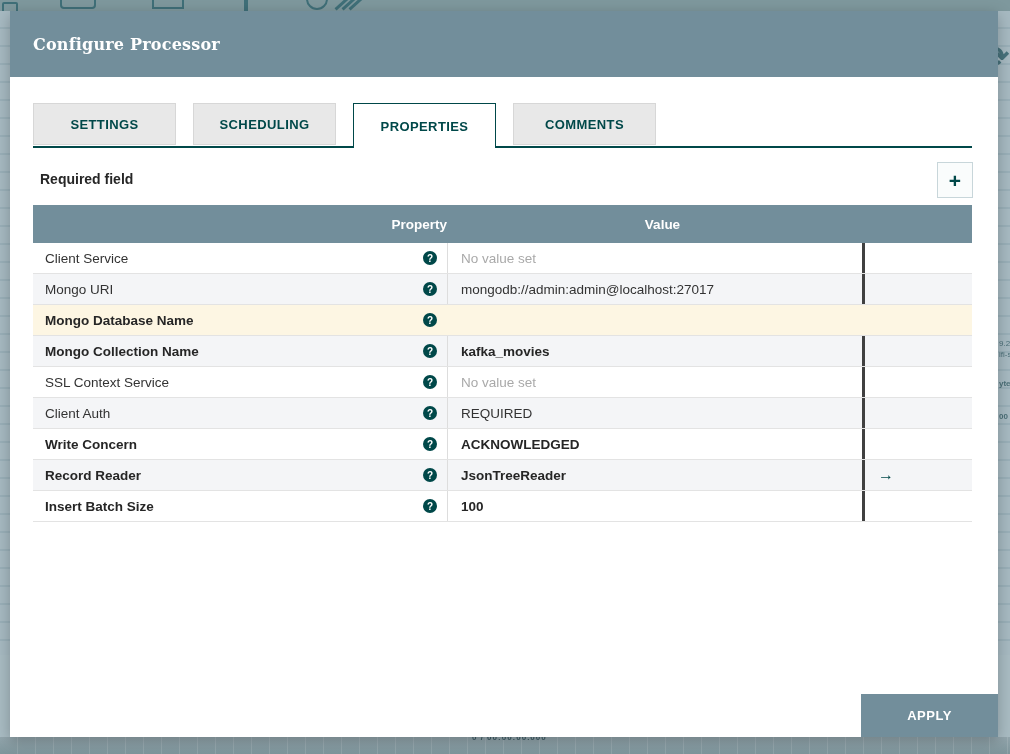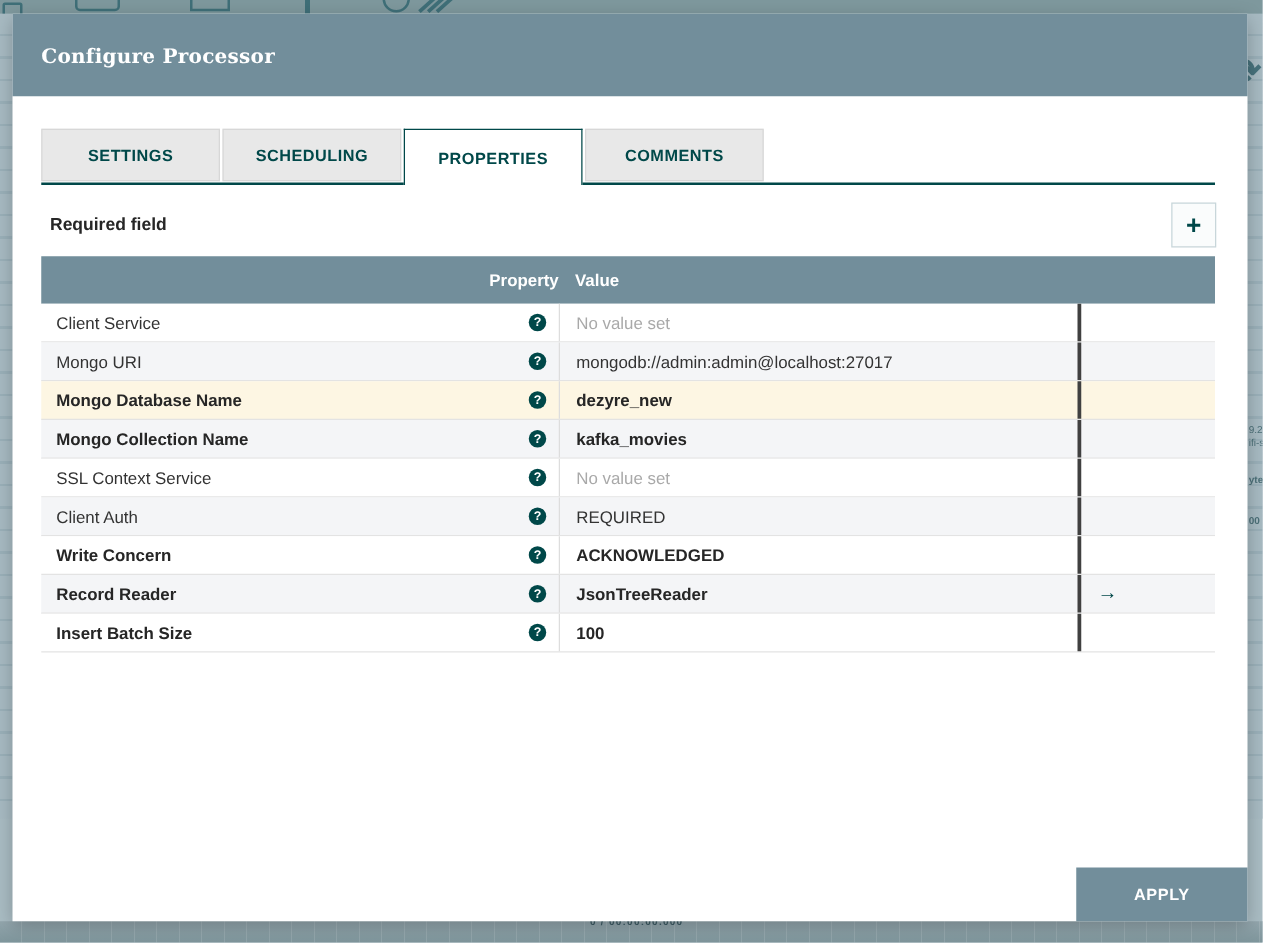--- a/index.html
+++ b/index.html
@@ -56,21 +56,21 @@
     height:66px; background:#728e9b; display:flex; align-items:center;
     padding-left:23px;
   }
   .dialog-title {
     font-family:"DejaVu Serif", serif; font-weight:bold;
     font-size:16px; color:#ffffff; letter-spacing:0.2px;text-align:right;
   }
 
   
   .tabs-wrap { position:absolute; left:23px; top:92px; width:939px; }
-  .tabs { display:flex; align-items:flex-start; height:43px; }
+  .tabs { display:flex; align-items:flex-start; height:43px;gap:15px; }
   .tab {
     width:143px; height:42px; margin-right:2px; background:#e8e8e8;
     border:1px solid #d7d7d7; display:flex; align-items:center; justify-content:center;
     font-size:13px; font-weight:bold; color:#004849; letter-spacing:0.4px;
     cursor:pointer; position:relative;
   }
   .tab.active {
     background:#ffffff; border:1px solid #004849; border-bottom:none;
     height:45px; z-index:2;
   }
@@ -87,21 +87,21 @@
     cursor:pointer; line-height:1;
   }
 
   
   .prop-table { position:absolute; left:23px; top:194px; width:939px; font-size:13.5px; }
   .thead {
     display:grid; grid-template-columns:414px 418px 107px; height:38px;
     background:#728e9b; color:#ffffff; font-weight:bold; align-items:center;
   }
   .thead .th-property { padding-left:12px;text-align:right; }
-  .thead .th-value { padding-left:13px; }
+  .thead .th-value { padding-left:13px;text-align:center; }
   .row {
     display:grid; grid-template-columns:414px 418px 107px; height:31px;
     background:#ffffff; border-bottom:1px solid #e3e3e3; align-items:center;
   }
   .row.alt { background:#f4f5f7; }
   .row.highlight { background:#fdf6e3; }
   .cell-prop {
     display:flex; align-items:center; justify-content:space-between;
     padding-left:12px; padding-right:10px; height:100%; color:#333333;
   }
@@ -200,21 +200,20 @@
         </div>
       <div class="cell-value">mongodb://admin:admin@localhost:27017</div>
       <div class="cell-extra"></div>
     </div>
 
     <div class="row highlight bold">
       <div class="cell-prop">
           <span class="prop-label">Mongo Database Name</span>
           <span class="help-icon">?</span>
         </div>
-      <div class="cell-value">dezyre_new</div>
       <div class="cell-extra"></div>
     </div>
 
     <div class="row alt bold">
       <div class="cell-prop">
           <span class="prop-label">Mongo Collection Name</span>
           <span class="help-icon">?</span>
         </div>
       <div class="cell-value">kafka_movies</div>
       <div class="cell-extra"></div>

